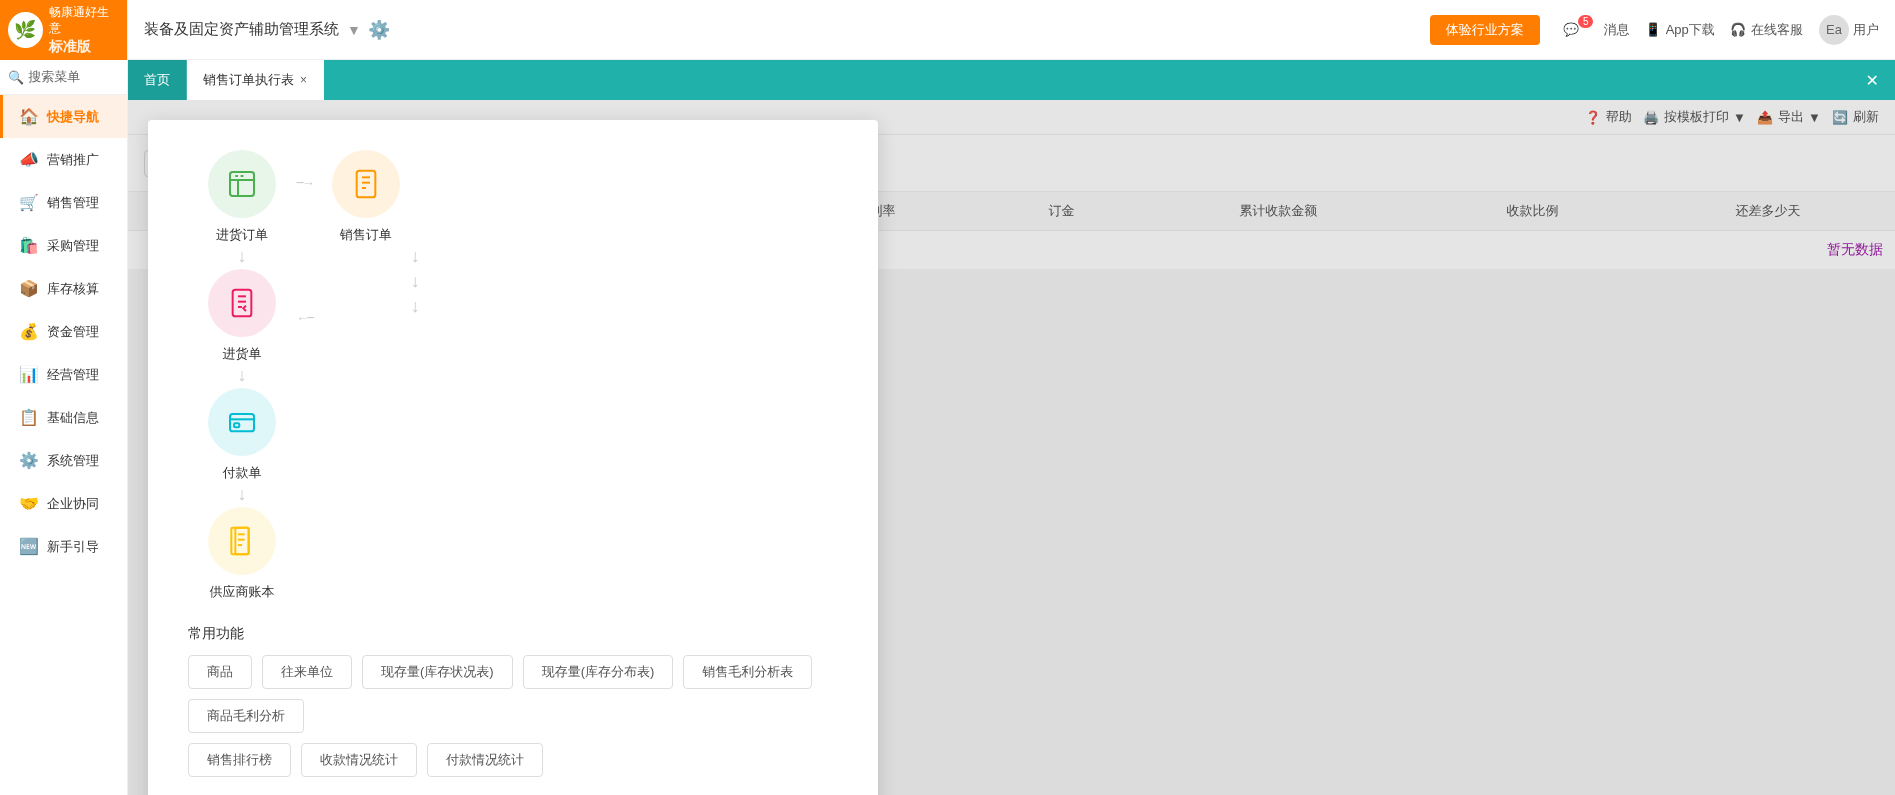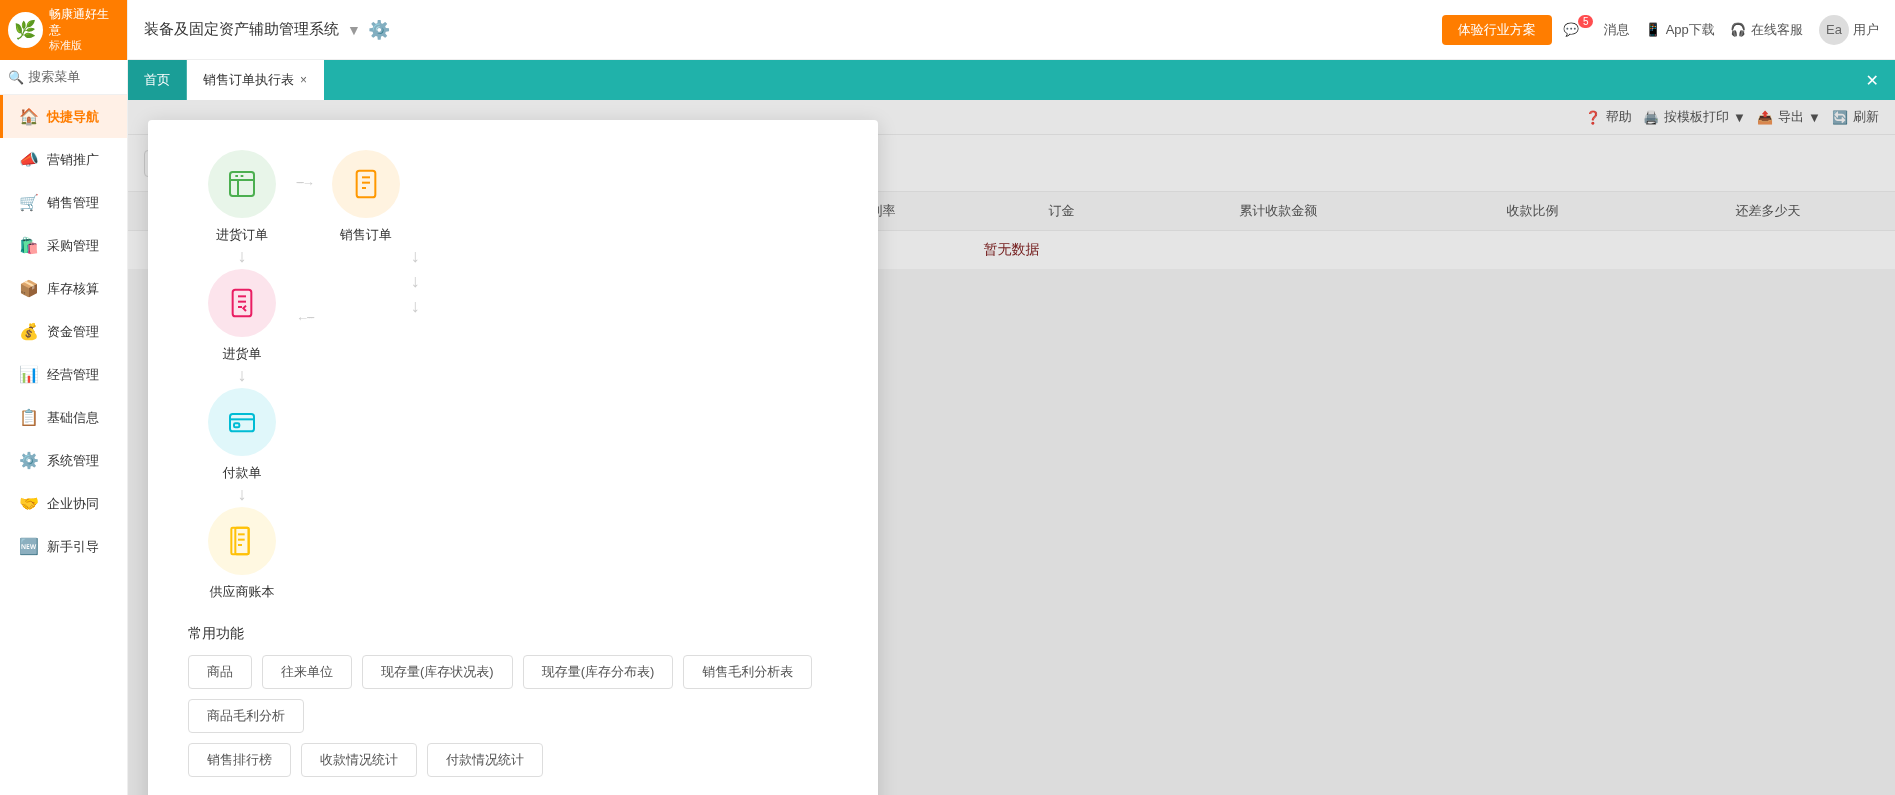--- a/index.html
+++ b/index.html
@@ -30,21 +30,21 @@
       padding: 12px 16px; cursor: pointer; font-size: 13px; color: #333;
       border-left: 3px solid transparent;
     }
     .sidebar-item.active { background: #fff0e6; color: #ff7d00; border-left-color: #ff7d00; font-weight: bold; }
     .sidebar-item-icon { font-size: 16px; width: 20px; text-align: center; }
 
     
     .topbar {
       position: fixed; left: 128px; top: 0; right: 0; height: 60px;
       background: #fff; border-bottom: 1px solid #eee; z-index: 99;
-      display: flex; align-items: center; padding: 0 16px; gap: 12px;
+      display: flex; align-items: center; padding: 0 16px; gap: 24px;
     }
     .topbar-title { font-size: 14px; color: #333; flex: 1; display: flex; align-items: center; gap: 8px; }
     .topbar-title-text { font-size: 15px; font-weight: 500; }
     .topbar-dropdown { color: #999; cursor: pointer; }
     .topbar-settings { color: #666; cursor: pointer; font-size: 18px; }
     .topbar-btn {
       background: #ff7d00; color: #fff; border: none; border-radius: 4px;
       padding: 6px 16px; cursor: pointer; font-size: 13px; text-align: right;
     }
     .topbar-right { display: flex; align-items: center; gap: 16px; }
@@ -106,21 +106,21 @@
     }
     .more-conditions { color: #20b2aa; font-size: 13px; cursor: pointer; padding: 0 8px; }
 
     
     .table-container { background: #fff; margin: 0; }
     .data-table { width: 100%; border-collapse: collapse; font-size: 13px; }
     .data-table th {
       background: #f9f9f9; padding: 10px 12px; text-align: center;
       border-bottom: 1px solid #eee; color: #555; font-weight: 500; white-space: nowrap;
     }
-    .data-table td { padding: 10px 12px; border-bottom: 1px solid #f5f5f5; text-align: center; color: #7f1d1d; }
+    .data-table td { padding: 10px 12px; border-bottom: 1px solid #f5f5f5; text-align: right; color: #a21caf; }
     .empty-tip { text-align: center; padding: 60px; color: #999; font-size: 14px; }
 
     
     .overlay {
       position: fixed; left: 128px; top: 100px; right: 0; bottom: 0;
       background: rgba(0,0,0,0.1); z-index: 200; display: flex; align-items: flex-start; justify-content: flex-start;
     }
     .popup {
       background: #fff; border-radius: 4px; box-shadow: 0 4px 20px rgba(0,0,0,0.15);
       width: 730px; margin: 20px; position: relative; padding: 30px 40px;
@@ -154,21 +154,21 @@
     .scroll-arrow { color: #999; cursor: pointer; font-size: 14px; padding: 0 4px; }
   </style>
 </head>
 <body>
 
 <div class="sidebar">
   <div class="sidebar-logo">
     <div class="sidebar-logo-icon">🌿</div>
     <div class="sidebar-logo-text">
       <div>畅康通好生意</div>
-      <div style="font-size:11px;opacity:0.9;">标准版</div>
+      <div style="font-size:14px;opacity:0.9;font-weight:bold;">标准版</div>
     </div>
   </div>
   <div class="sidebar-search">
     <span>🔍</span>
     <span>搜索菜单</span>
   </div>
 
   <div class="sidebar-item active">
     <span class="sidebar-item-icon">🏠</span>
     <span>快捷导航</span>

